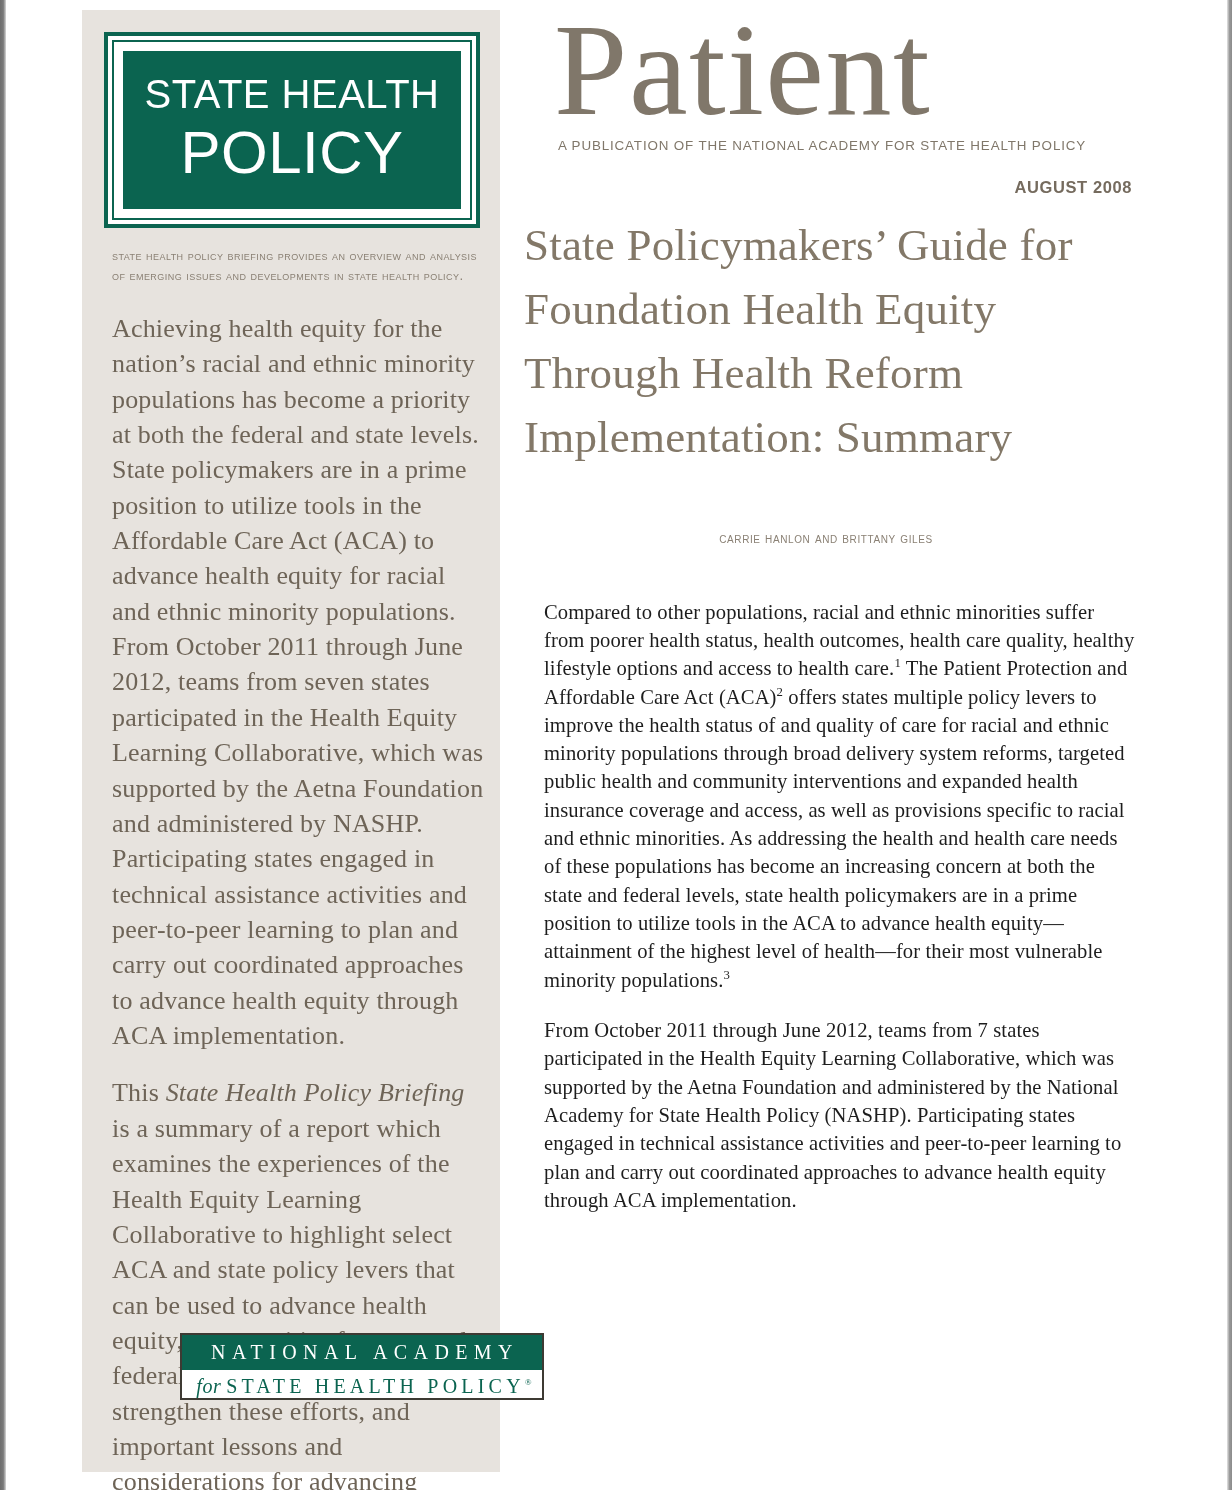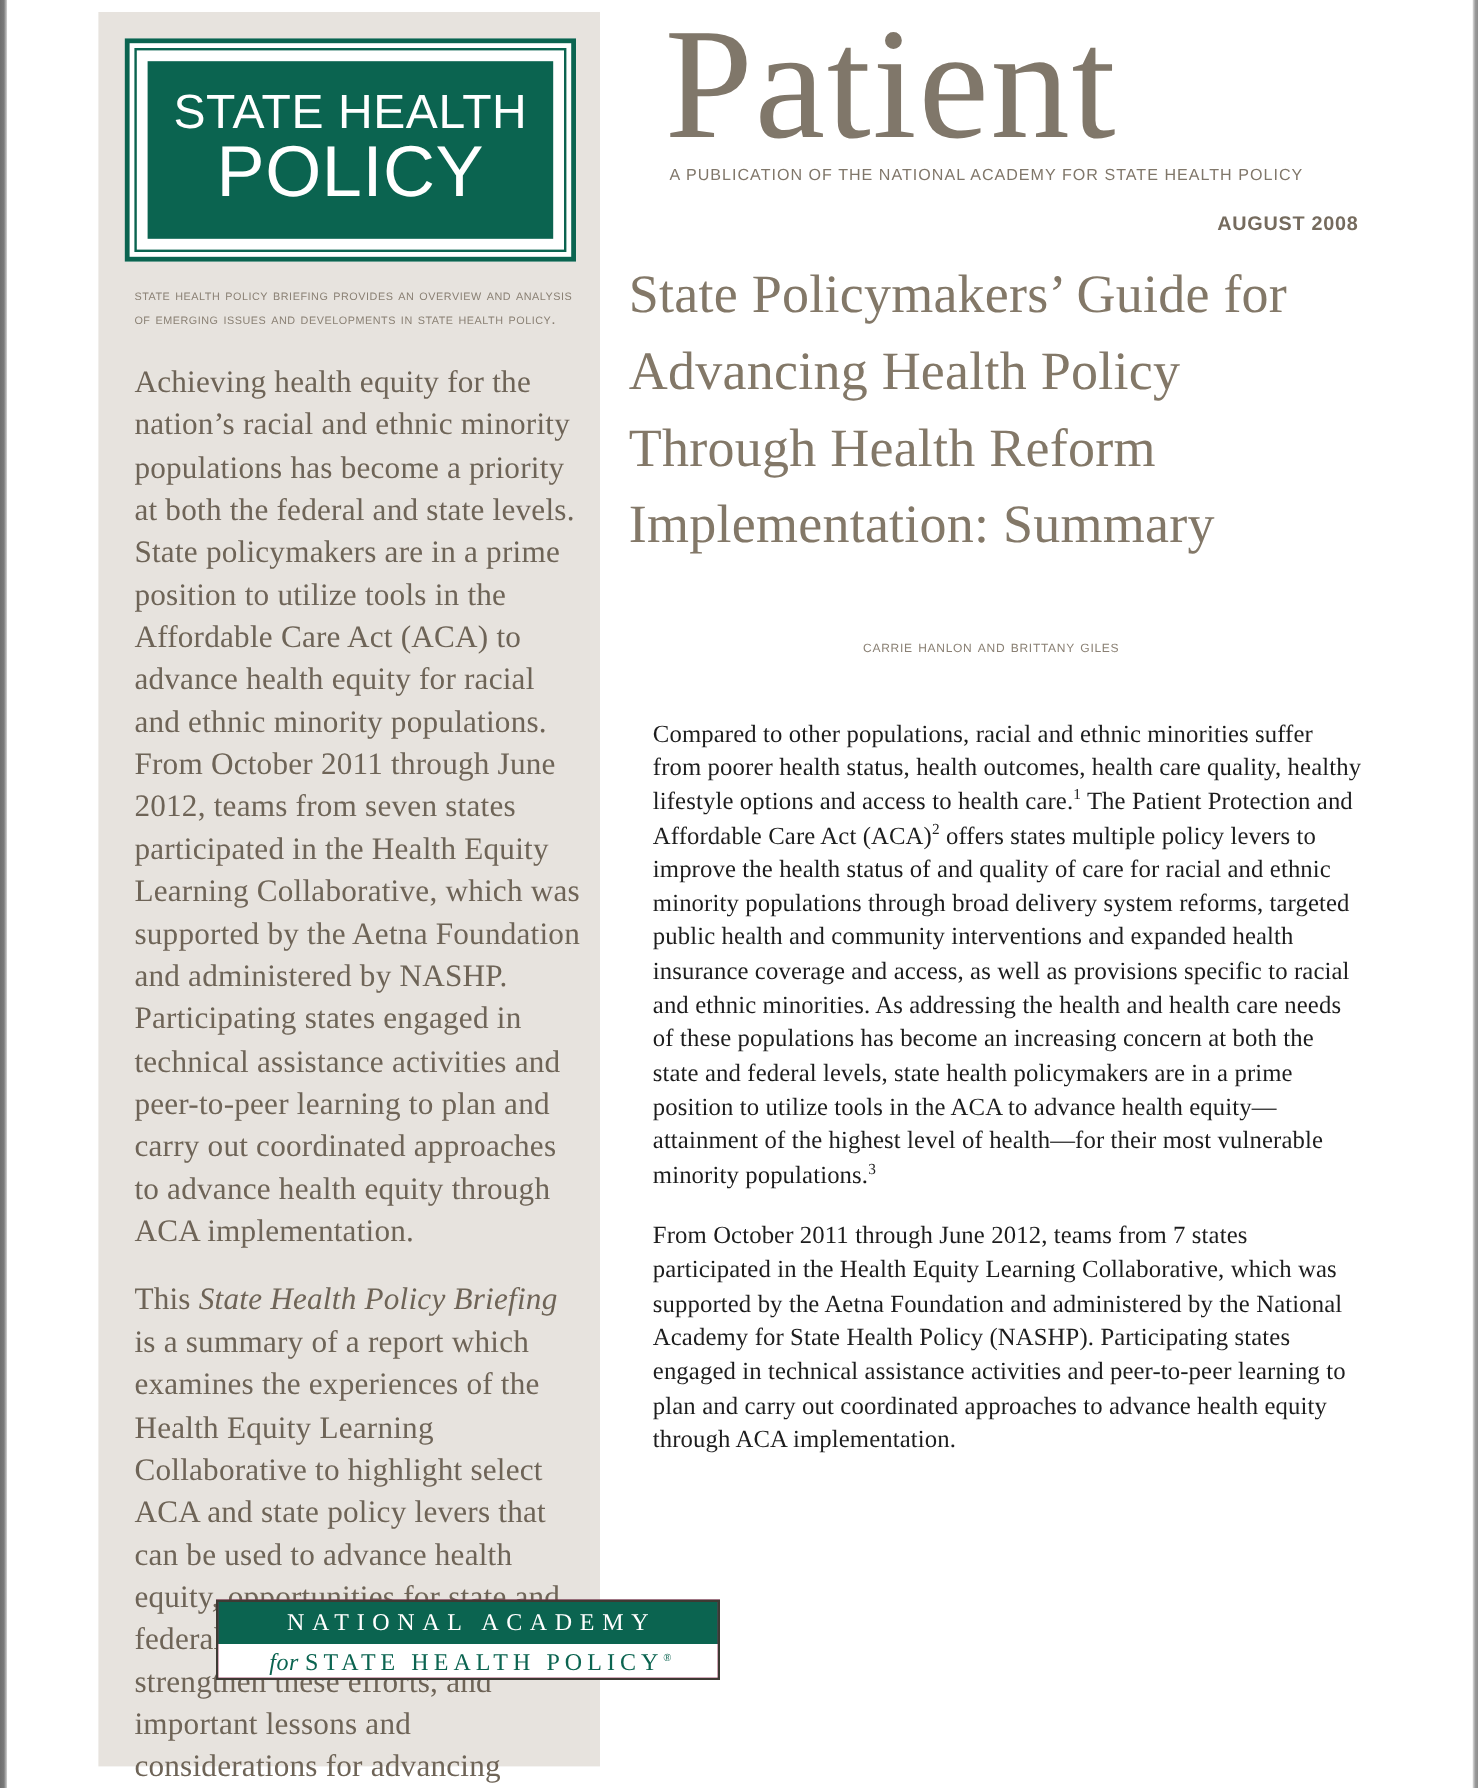--- a/index.html
+++ b/index.html
@@ -67,21 +67,21 @@
     line-height: 0.98;
     white-space: nowrap;
   }
   .logo-line2 {
     font-family: "Liberation Sans", sans-serif;
     color: #ffffff;
     font-size: 60px;
     font-weight: 400;
     letter-spacing: 0.5px;
     line-height: 0.98;
-    margin-top: 0;
+    margin-top: 10px;
     white-space: nowrap;
   }
 
   
   .logo-caption {
     margin: 18px 0 0 8px;
     width: 370px;
     font-family: "Liberation Sans", sans-serif;
     color: #8a8074;
     font-size: 13.2px;
@@ -101,21 +101,21 @@
     letter-spacing: 0.18px;
     text-align: left;
   }
   .side-body p { margin: 0 0 22px 0; }
   .side-body em { font-style: italic; }
 
   
   .nashp-logo {
     position: absolute;
     left: 98px; bottom: 72px;
-    width: 420px;
+    width: 364px;
     border: 2px solid #3d3a33;
     background: #be185d;
   }
   .nashp-top {
     background: #0b6450;
     color: #ffffff;
     font-family: "Liberation Serif", serif;
     font-size: 20px;
     letter-spacing: 6.4px;
     text-align: center;
@@ -248,21 +248,21 @@
   </aside>
 
   <main class="main">
 
     <div class="masthead">
       <div class="masthead-word">Patient</div>
       <div class="masthead-sub">A publication of the National Academy for State Health Policy</div>
       <div class="masthead-date">AUGUST 2008</div>
     </div>
 
-    <h1 class="doc-title">State Policymakers’ Guide for Advancing Health Policy Through Health Reform Implementation: Summary</h1>
+    <h1 class="doc-title">State Policymakers’ Guide for Foundation Health Equity Through Health Reform Implementation: Summary</h1>
 
     <div class="byline">Carrie Hanlon and Brittany Giles</div>
 
     <div class="main-body">
       <p><span>Compared to other populations, racial and ethnic minorities suffer from poorer health status, health outcomes, health care quality, healthy lifestyle options and access to health care.</span><sup>1</sup><span> The Patient Protection and Affordable Care Act (ACA)</span><sup>2</sup><span> offers states multiple policy levers to improve the health status of and quality of care for racial and ethnic minority populations through broad delivery system reforms, targeted public health and community interventions and expanded health insurance coverage and access, as well as provisions specific to racial and ethnic minorities. As addressing the health and health care needs of these populations has become an increasing concern at both the state and federal levels, state health policymakers are in a prime position to utilize tools in the ACA to advance health equity—attainment of the highest level of health—for their most vulnerable minority populations.</span><sup>3</sup></p>
       <p>From October 2011 through June 2012, teams from 7 states participated in the Health Equity Learning Collaborative, which was supported by the Aetna Foundation and administered by the National Academy for State Health Policy (NASHP). Participating states engaged in technical assistance activities and peer-to-peer learning to plan and carry out coordinated approaches to advance health equity through ACA implementation.</p>
     </div>
 
   </main>
 

